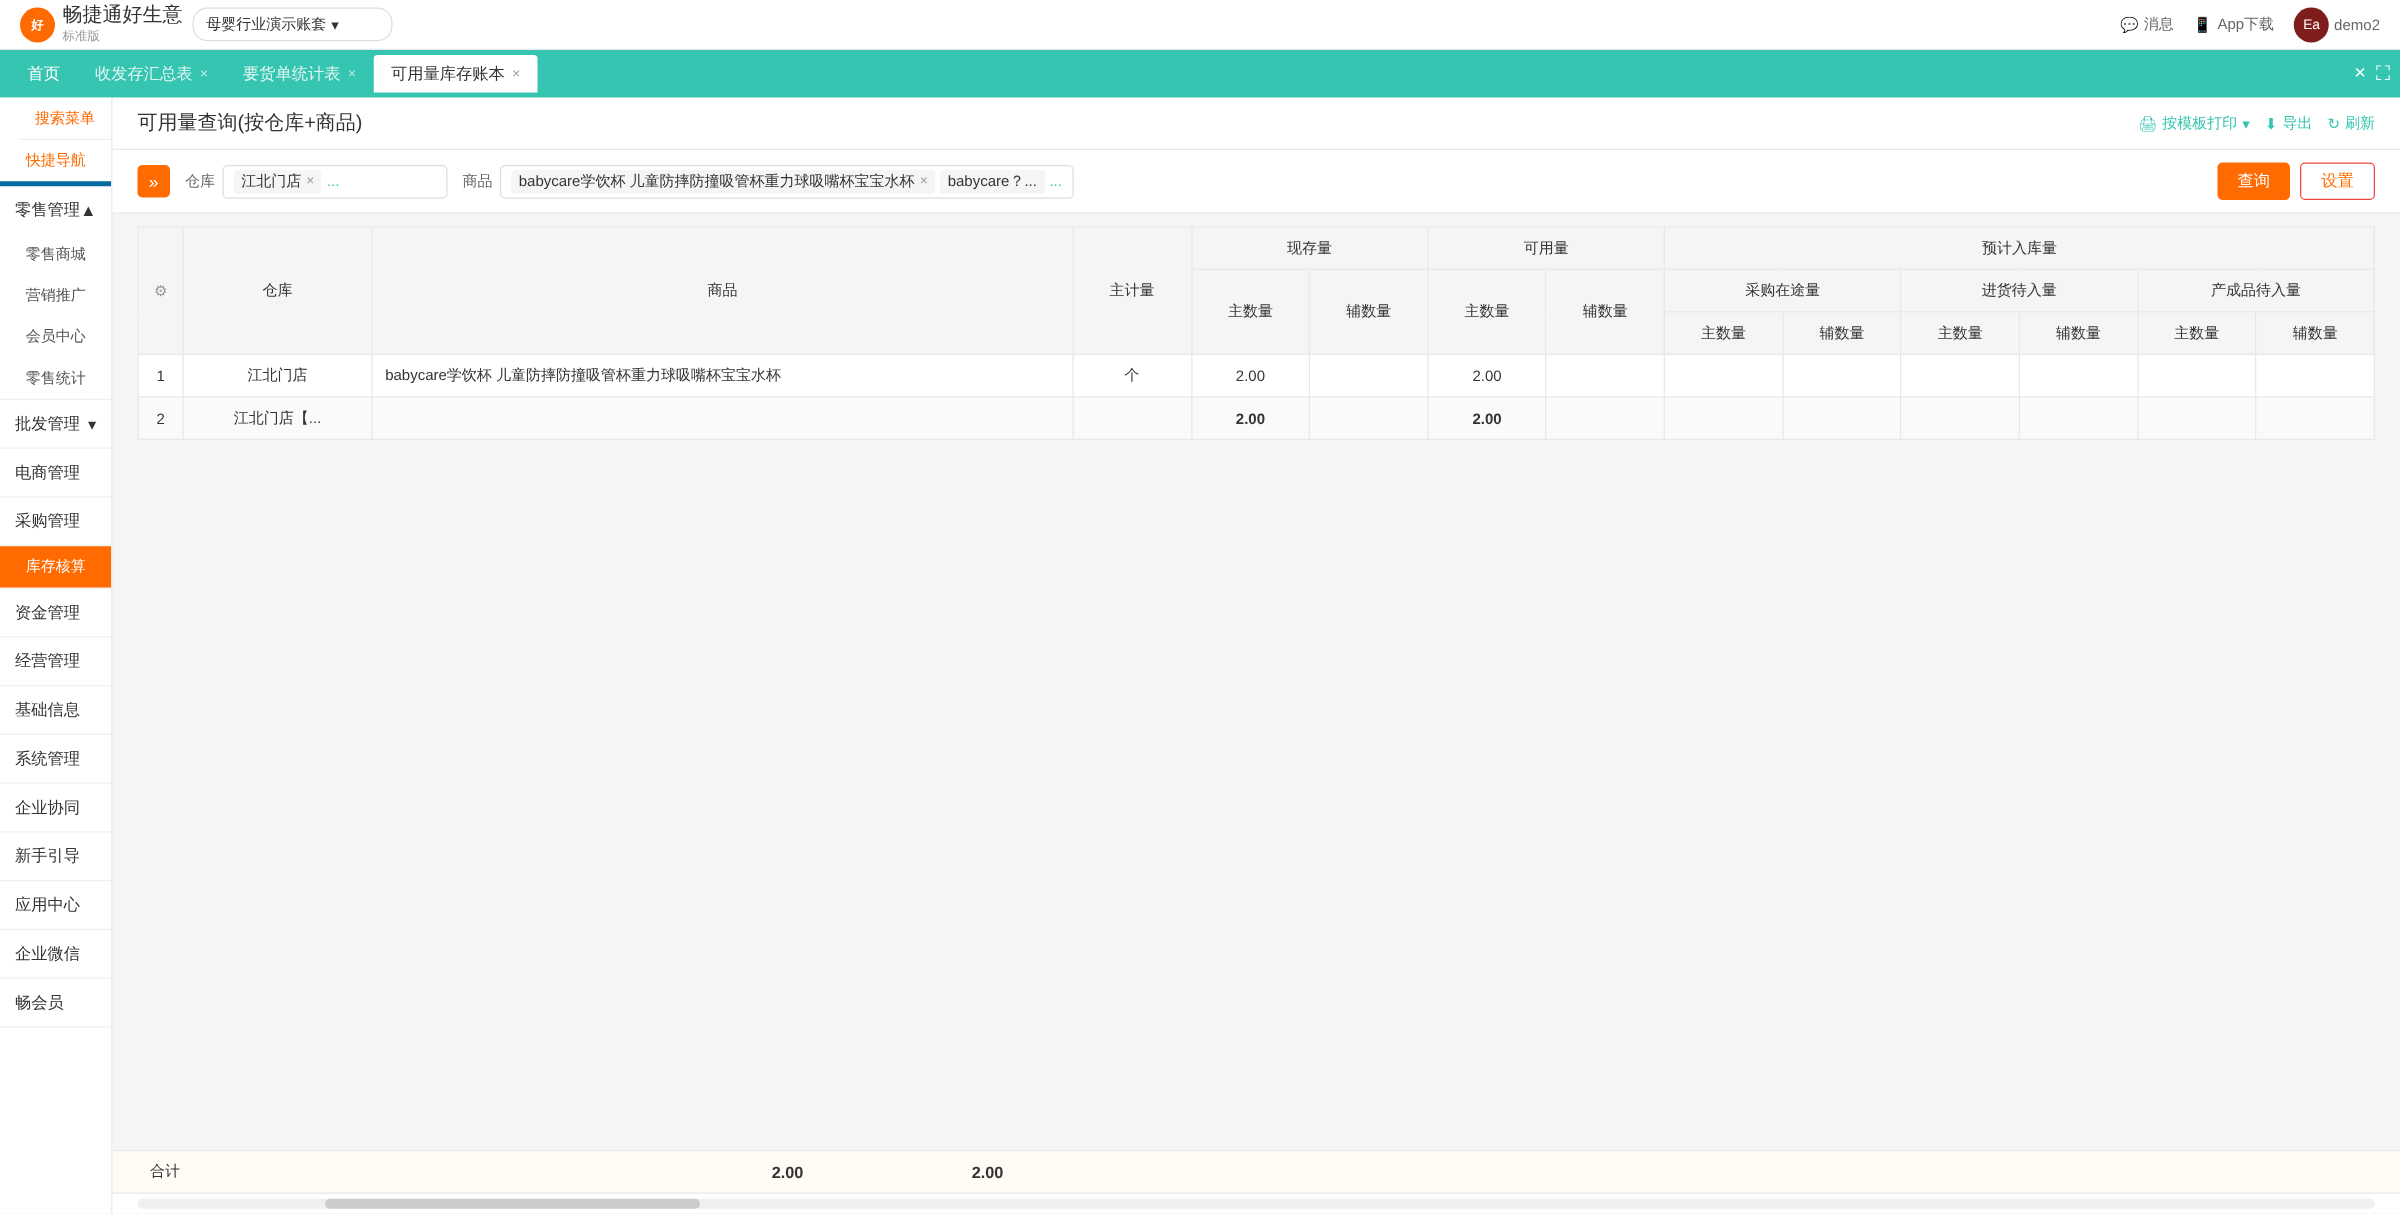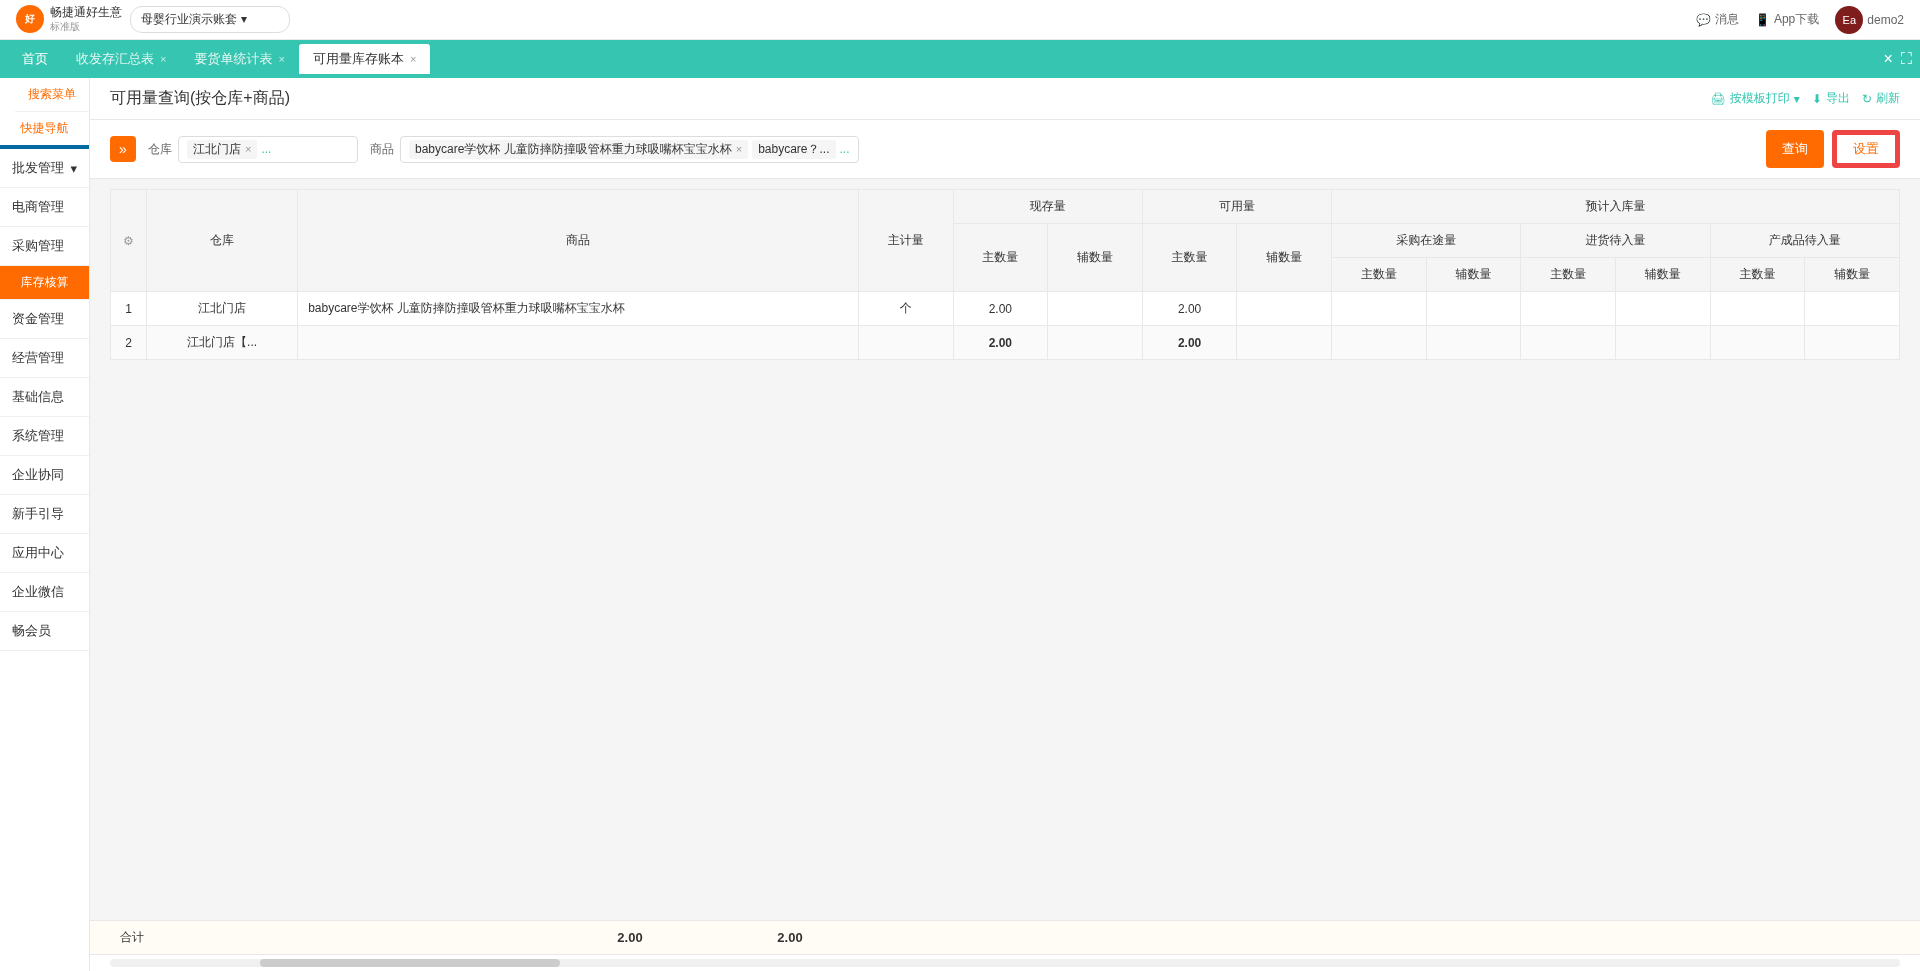--- a/index.html
+++ b/index.html
@@ -7,21 +7,21 @@
 
     
     .top-bar {
       display: flex; align-items: center; justify-content: space-between;
       background: #fff; height: 40px; padding: 0 16px;
       border-bottom: 1px solid #e8e8e8;
     }
     .top-bar-left { display: flex; align-items: center; gap: 8px; }
     .logo-area { display: flex; align-items: center; gap: 6px; }
     .logo-icon { width: 28px; height: 28px; background: #ff6b00; border-radius: 50%; display: flex; align-items: center; justify-content: center; color: white; font-size: 10px; font-weight: bold; }
-    .logo-text { font-size: 12px; color: #333; line-height: 1.2; }
+    .logo-text { font-size: 16px; color: #333; line-height: 1.2; }
     .logo-sub { font-size: 10px; color: #999; }
     .store-select { display: flex; align-items: center; gap: 4px; padding: 4px 10px; border: 1px solid #ddd; border-radius: 12px; cursor: pointer; background: #fff; font-size: 12px; color: #333; min-width: 160px; }
     .top-bar-right { display: flex; align-items: center; gap: 16px; }
     .top-right-item { display: flex; align-items: center; gap: 4px; font-size: 12px; color: #666; cursor: pointer; }
     .avatar { width: 28px; height: 28px; border-radius: 50%; background: #7f1d1d; display: flex; align-items: center; justify-content: center; color: white; font-size: 11px; }
 
     
     .nav-tabs {
       display: flex; align-items: center;
       background: #36c5b0; height: 38px; padding: 0 8px;
@@ -106,21 +106,21 @@
       font-size: 12px; color: #333;
     }
     .filter-tag .remove { cursor: pointer; color: #999; font-size: 11px; }
     .filter-more { color: #36c5b0; cursor: pointer; font-size: 12px; }
     .filter-actions { margin-left: auto; display: flex; gap: 8px; }
     .btn-query {
       background: #ff6b00; color: white; border: none;
       padding: 5px 16px; border-radius: 4px; cursor: pointer; font-size: 13px;
     }
     .btn-setting {
-      background: #fff; color: #ff6b00; border: 5px solid #ef4444;
+      background: #fff; color: #ff6b00; border: 1px solid #ef4444;
       padding: 5px 16px; border-radius: 4px; cursor: pointer; font-size: 13px;
     }
 
     
     .table-area { flex: 1; overflow: auto; padding: 10px 20px 0; }
     .data-table {
       width: 100%; border-collapse: collapse; background: #fff;
       border: 1px solid #e8e8e8; font-size: 12px;
     }
     .data-table th {
@@ -217,20 +217,30 @@
 <div class="main-layout">
 
   <div class="sidebar">
     <div class="sidebar-search">
       <span>搜索菜单</span>
     </div>
     <div class="sidebar-nav">
       <span>快捷导航</span>
     </div>
 
+    <div class="sidebar-group">
+      <div class="sidebar-group-header">
+        <span>零售管理</span>
+        <span>▲</span>
+      </div>
+      <div class="sidebar-item">零售商城</div>
+      <div class="sidebar-item">营销推广</div>
+      <div class="sidebar-item">会员中心</div>
+      <div class="sidebar-item">零售统计</div>
+    </div>
 
     <div class="sidebar-group">
       <div class="sidebar-group-header">
         <span>批发管理</span>
         <span>▾</span>
       </div>
     </div>
 
     <div class="sidebar-group">
       <div class="sidebar-group-header">

